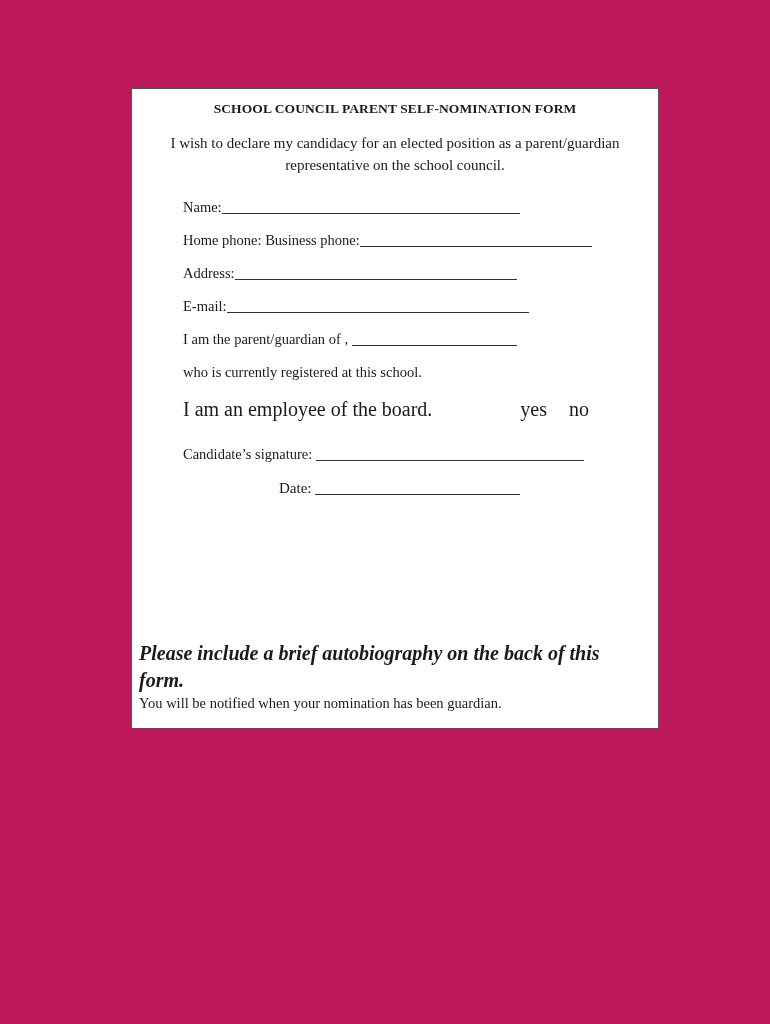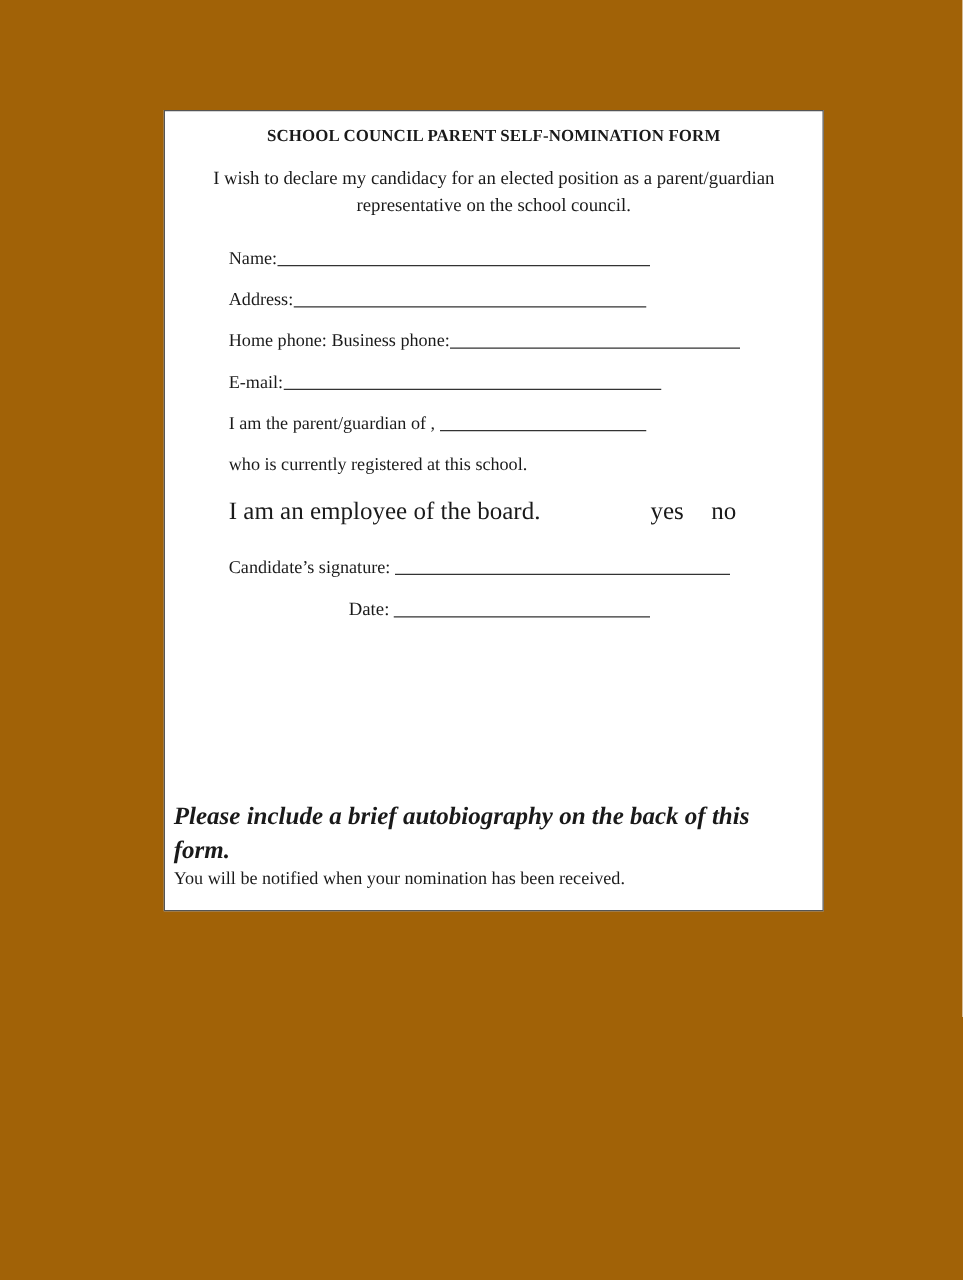--- a/index.html
+++ b/index.html
@@ -15,21 +15,21 @@
     color: #1a1a1a;
     -webkit-font-smoothing: antialiased;
   }
 
   .page {
     position: absolute;
     left: 0;
     top: 0;
     width: 770px;
     height: 1024px;
-    background: #a16207;
+    background: #be185d;
   }
 
   
   .form-box {
     position: absolute;
     left: 131px;
     top: 88px;
     width: 528px;
     height: 641px;
     border: 1.5px solid #555555;
@@ -146,25 +146,25 @@
 
     <div class="intro">I wish to declare my candidacy for an elected position as a parent/guardian representative on the school council.</div>
 
     <div class="fields">
 
       <div class="field-row">
         <span class="field-label">Name:</span><span class="blank blank-name"></span>
       </div>
 
       <div class="field-row">
+        <span class="field-label">Home phone: Business phone:</span><span class="blank blank-phone"></span>
+      </div>
+
+      <div class="field-row">
         <span class="field-label">Address:</span><span class="blank blank-address"></span>
-      </div>
-
-      <div class="field-row">
-        <span class="field-label">Home phone: Business phone:</span><span class="blank blank-phone"></span>
       </div>
 
       <div class="field-row">
         <span class="field-label">E-mail:</span><span class="blank blank-email"></span>
       </div>
 
       <div class="statement-row">
         <span>I am the parent/guardian of ,</span> <span class="blank blank-child"></span>
       </div>
 
@@ -185,18 +185,18 @@
       </div>
 
       <div class="date-row">
         <span>Date:</span> <span class="blank blank-date"></span>
       </div>
 
     </div>
 
     <div class="footer-block">
       <div class="footer-line-1">Please include a brief autobiography on the back of this form.</div>
-      <div class="footer-line-2">You will be notified when your nomination has been received.</div>
+      <div class="footer-line-2">You will be notified when your nomination has been guardian.</div>
     </div>
 
   </div>
 
 </div>
 
 </body></html>

